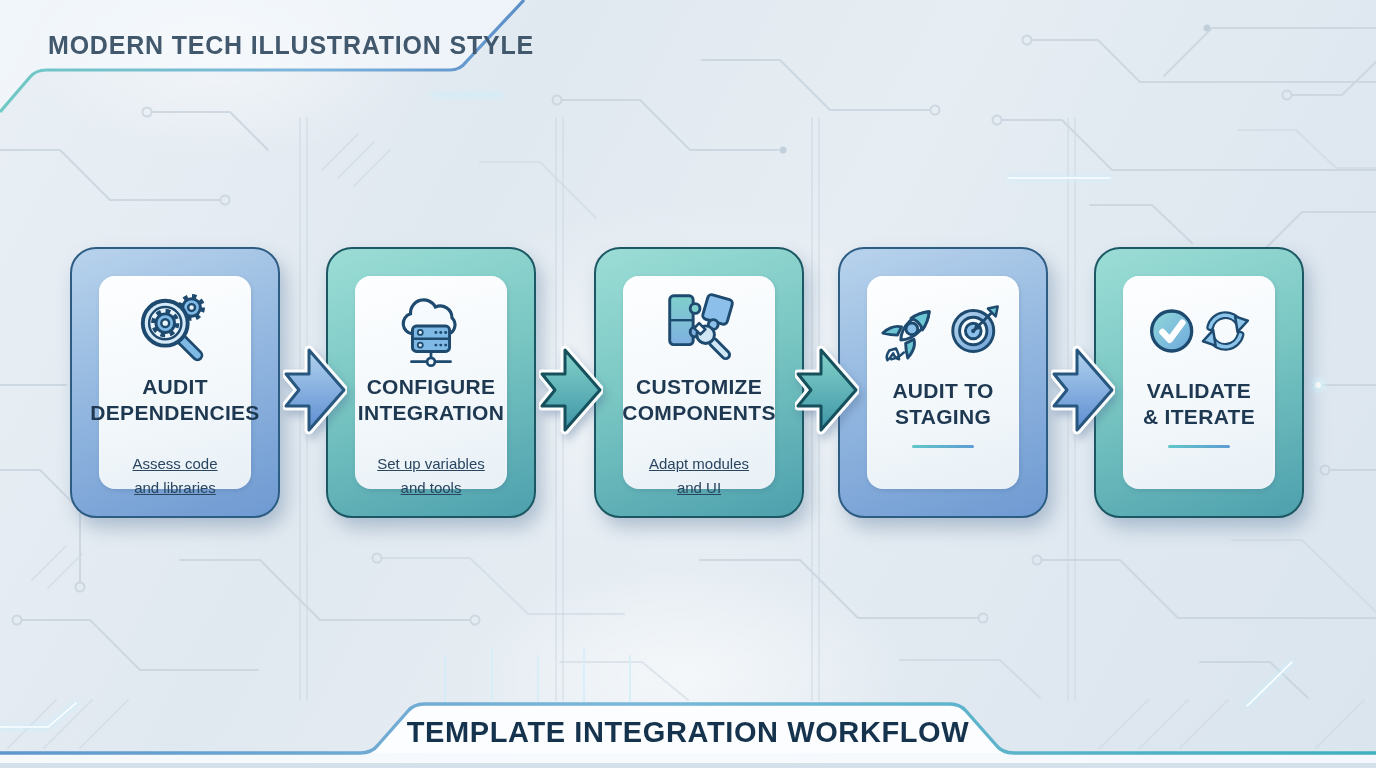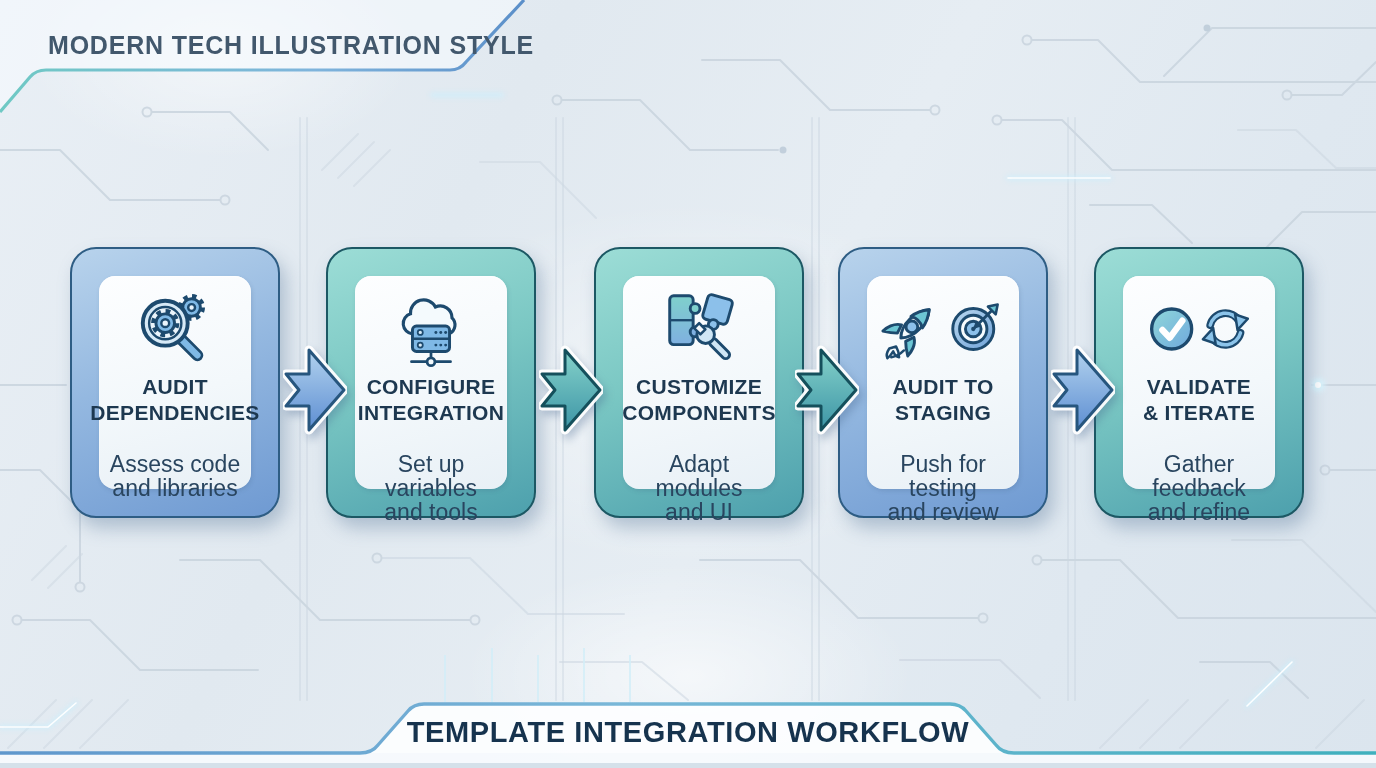--- a/index.html
+++ b/index.html
@@ -50,21 +50,21 @@
   .icon-box{height:86px;margin-top:12px;display:flex;align-items:center;justify-content:center;}
   .card-title{
     margin-top:4px;font-size:21px;font-weight:700;line-height:26px;
     letter-spacing:.3px;color:#1d3850;
   }
   .card-title span{display:block;}
   .divider{
     width:62px;height:3px;border-radius:2px;margin:15px auto 11px auto;
     background:linear-gradient(90deg,#5fc6c9,#5f9bd4);
   }
-  .card-subtitle{font-size:23px;line-height:24px;color:#29455f;}
+  .card-subtitle{font-size:15px;line-height:24px;color:#29455f;text-decoration:underline;}
   .card-subtitle span{display:block;}
   
   .arrow{
     position:absolute;top:342px;width:64px;height:96px;
     filter:drop-shadow(3px 5px 4px rgba(70,100,140,.35));
   }
 </style>
 </head>
 <body>
 
@@ -363,24 +363,20 @@
             <polygon points="15,-23 25,-25 23,-15" fill="#6cc6d4" stroke-width="2.6"></polygon>
           </g>
         </g>
       </svg>
     </div>
     <div class="card-title">
       <span>AUDIT TO</span>
       <span>STAGING</span>
     </div>
     <div class="divider"></div>
-    <div class="card-subtitle">
-      <span>Push for testing</span>
-      <span>and review</span>
-    </div>
   </div>
 </div>
 
 <div class="card theme-teal" style="left:1094px">
   <div class="card-inner">
     <div class="icon-box">
       <svg width="110" height="82" viewBox="0 0 110 84">
         <g transform="translate(27,42)">
           <circle r="20.5" fill="url(#gCheck)" stroke="#1d4a6e" stroke-width="3.4"></circle>
           <path d="M-9.5,1 L-2,9 L11,-8.5" fill="none" stroke="#ffffff" stroke-width="6.5" stroke-linecap="round" stroke-linejoin="round"></path>
@@ -393,24 +389,20 @@
           <path d="M15.5,4 A16,16 0 0 1 -14,8" fill="none" stroke="#8cc4ea" stroke-width="3.6" stroke-linecap="round"></path>
           <polygon points="-10,15 -23,10.5 -12.5,-1" fill="#8cc4ea" stroke="#1d4a6e" stroke-width="2.6" stroke-linejoin="round"></polygon>
         </g>
       </svg>
     </div>
     <div class="card-title">
       <span>VALIDATE</span>
       <span>&amp; ITERATE</span>
     </div>
     <div class="divider"></div>
-    <div class="card-subtitle">
-      <span>Gather feedback</span>
-      <span>and refine</span>
-    </div>
   </div>
 </div>
 
 <svg class="arrow" style="left:283px" viewBox="0 0 64 96">
   <path d="M3,32 L26,32 L26,8 L61,48 L26,88 L26,64 L3,64 L16,48 Z" fill="#ffffff" stroke="#ffffff" stroke-width="9" stroke-linejoin="round" opacity=".95"></path>
   <path d="M3,32 L26,32 L26,8 L61,48 L26,88 L26,64 L3,64 L16,48 Z" fill="url(#gArrowBlue)" stroke="#27567e" stroke-width="3" stroke-linejoin="round"></path>
 </svg>
 <svg class="arrow" style="left:539px" viewBox="0 0 64 96">
   <path d="M3,32 L26,32 L26,8 L61,48 L26,88 L26,64 L3,64 L16,48 Z" fill="#ffffff" stroke="#ffffff" stroke-width="9" stroke-linejoin="round" opacity=".95"></path>
   <path d="M3,32 L26,32 L26,8 L61,48 L26,88 L26,64 L3,64 L16,48 Z" fill="url(#gArrowTeal)" stroke="#15505c" stroke-width="3" stroke-linejoin="round"></path>

